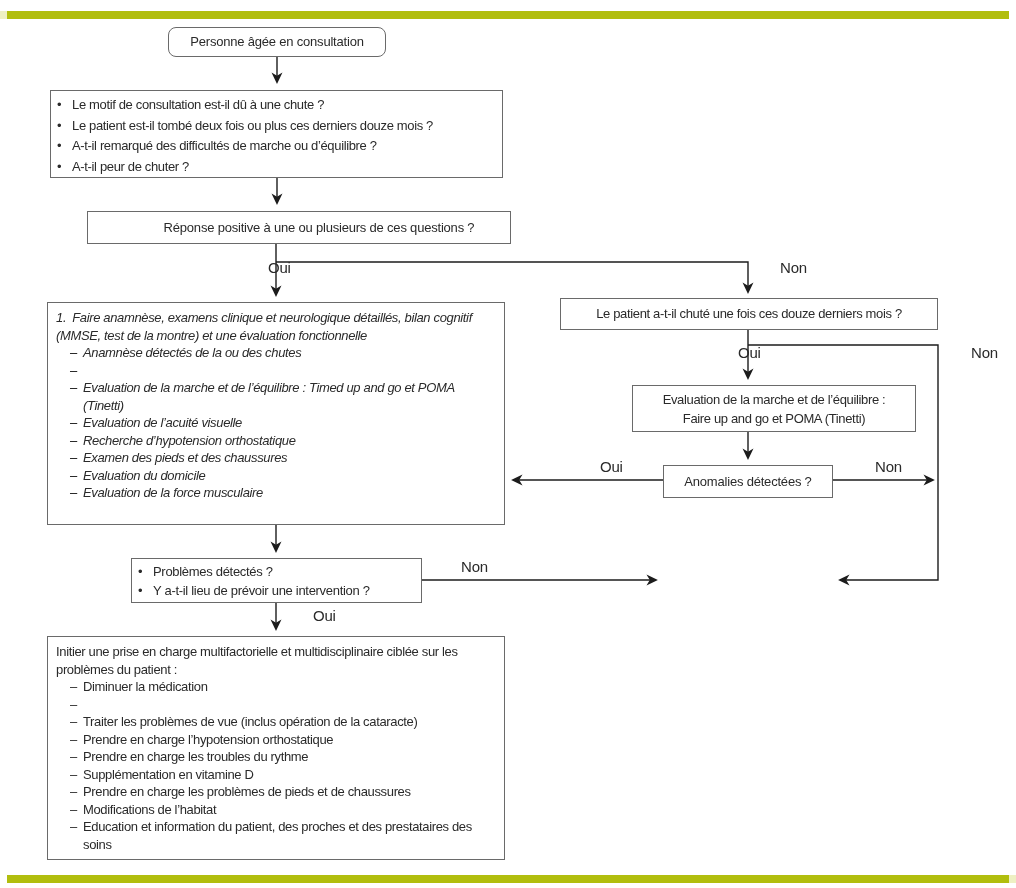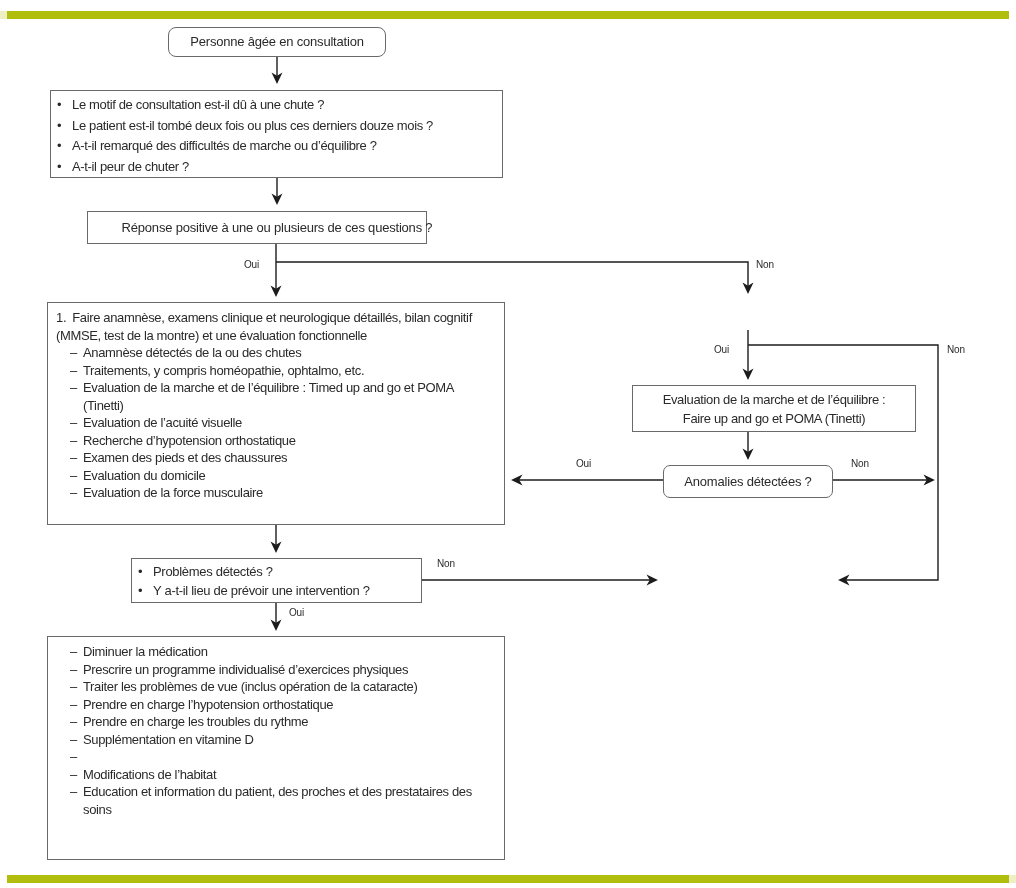--- a/index.html
+++ b/index.html
@@ -47,30 +47,31 @@
   .node.tight { letter-spacing: -0.35px; }
 
   .list-box { padding: 4px 6px; }
   .line { display: flex; }
   .line .marker { flex: 0 0 15px; }
   .dash-list { padding-left: 14px; }
   .dash-list .line .marker { flex: 0 0 13px; }
   .para .num { margin-right: 6px; }
 
   #node-screening { line-height: 20.5px; padding-top: 4px; letter-spacing: -0.35px; }
-  #node-assessment { padding: 6px 8px; letter-spacing: -0.35px; }
+  #node-assessment { padding: 6px 8px; letter-spacing: -0.35px; font-style: italic; }
   #node-problems { line-height: 19px; padding-top: 3px; letter-spacing: -0.3px; }
   #node-management { padding: 6px 8px; letter-spacing: -0.35px; }
 
   .edge-label {
     position: absolute;
-    font-size: 10px;
+    font-size: 15px;
     letter-spacing: -0.2px;
     color: var(--text-color);
     white-space: nowrap;
+    margin-left: 24px;
   }
 </style>
 </head>
 <body>
 
 <div class="page">
 
   <div class="bar-cap top-left"></div>
   <div class="accent-bar top"></div>
   <div class="accent-bar bottom"></div>
@@ -112,36 +113,35 @@
     <div class="line">
       <span class="marker">•</span>
       <span>A-t-il remarqué des difficultés de marche ou d’équilibre ?</span>
     </div>
     <div class="line">
       <span class="marker">•</span>
       <span>A-t-il peur de chuter ?</span>
     </div>
   </div>
 
-  <div class="node center" style="left:87px; top:211px; width:340px; height:33px;padding-left:40px;">
+  <div class="node center" style="left:87px; top:211px; width:424px; height:33px;padding-left:40px;">
     <span>Réponse positive à une ou plusieurs de ces questions ?</span>
   </div>
 
   <div class="node" id="node-assessment" style="left:47px; top:302px; width:458px; height:223px;">
     <div class="para">
       <span class="num">1.</span><span>Faire anamnèse, examens clinique et neurologique détaillés, bilan cognitif (MMSE, test de la montre) et une évaluation fonctionnelle</span>
     </div>
     <div class="dash-list">
       <div class="line">
         <span class="marker">–</span>
         <span>Anamnèse détectés de la ou des chutes</span>
       </div>
       <div class="line">
         <span class="marker">–</span>
-        <span>Traitements, y compris homéopathie, ophtalmo, etc.</span>
       </div>
       <div class="line">
         <span class="marker">–</span>
         <span>Evaluation de la marche et de l’équilibre : Timed up and go et POMA (Tinetti)</span>
       </div>
       <div class="line">
         <span class="marker">–</span>
         <span>Evaluation de l’acuité visuelle</span>
       </div>
       <div class="line">
@@ -156,70 +156,74 @@
         <span class="marker">–</span>
         <span>Evaluation du domicile</span>
       </div>
       <div class="line">
         <span class="marker">–</span>
         <span>Evaluation de la force musculaire</span>
       </div>
     </div>
   </div>
 
+  <div class="node center tight" style="left:560px; top:298px; width:378px; height:32px;">
+    <span>Le patient a-t-il chuté une fois ces douze derniers mois ?</span>
+  </div>
 
   <div class="node center tight" style="left:632px; top:385px; width:284px; height:47px; line-height:19px;">
     <span>Evaluation de la marche et de l’équilibre :</span>
     <span>Faire up and go et POMA (Tinetti)</span>
   </div>
 
-  <div class="node center" style="left:663px; top:465px; width:170px; height:33px;border-radius:7px;">
+  <div class="node center" style="left:663px; top:465px; width:170px; height:33px;">
     <span>Anomalies détectées ?</span>
   </div>
 
   <div class="node list-box" id="node-problems" style="left:131px; top:558px; width:291px; height:45px;">
     <div class="line">
       <span class="marker">•</span>
       <span>Problèmes détectés ?</span>
     </div>
     <div class="line">
       <span class="marker">•</span>
       <span>Y a-t-il lieu de prévoir une intervention ?</span>
     </div>
   </div>
 
 
   <div class="node" id="node-management" style="left:47px; top:636px; width:458px; height:224px;">
+    <div class="para">Initier une prise en charge multifactorielle et multidisciplinaire ciblée sur les problèmes du patient :</div>
     <div class="dash-list">
       <div class="line">
         <span class="marker">–</span>
         <span>Diminuer la médication</span>
       </div>
       <div class="line">
         <span class="marker">–</span>
-        <span>Prescrire un programme individualisé d’exercices physiques</span>
       </div>
       <div class="line">
         <span class="marker">–</span>
         <span>Traiter les problèmes de vue (inclus opération de la cataracte)</span>
       </div>
       <div class="line">
         <span class="marker">–</span>
         <span>Prendre en charge l’hypotension orthostatique</span>
       </div>
       <div class="line">
         <span class="marker">–</span>
         <span>Prendre en charge les troubles du rythme</span>
       </div>
       <div class="line">
         <span class="marker">–</span>
         <span>Supplémentation en vitamine D</span>
       </div>
       <div class="line">
         <span class="marker">–</span>
+        <span>Prendre en charge les problèmes de pieds et de chaussures</span>
       </div>
       <div class="line">
         <span class="marker">–</span>
         <span>Modifications de l’habitat</span>
       </div>
       <div class="line">
         <span class="marker">–</span>
         <span>Education et information du patient, des proches et des prestataires des soins</span>
       </div>
     </div>

